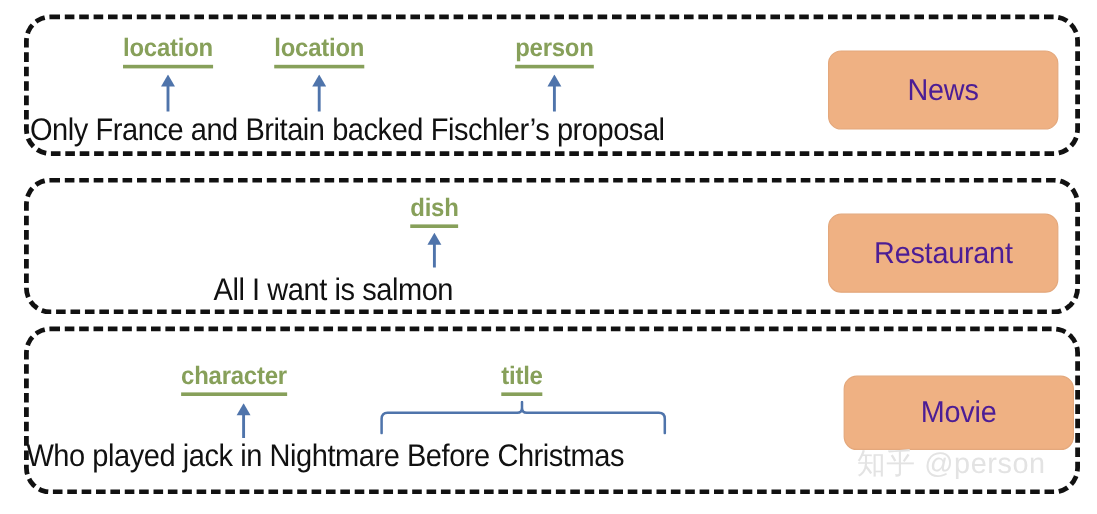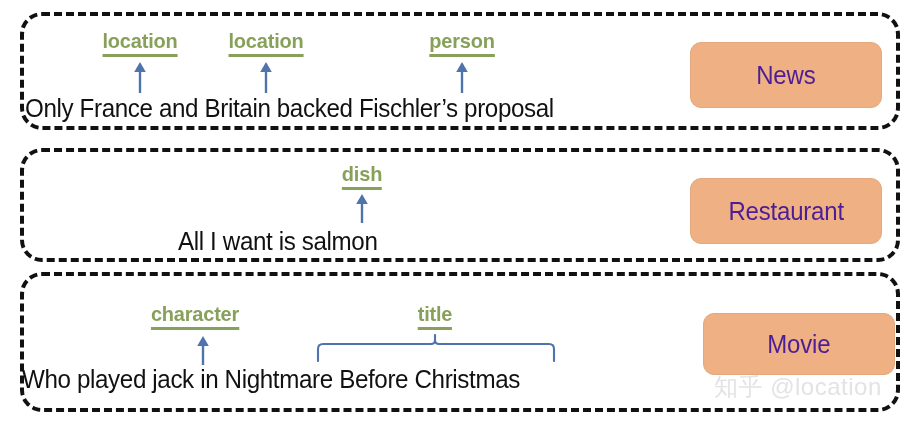--- a/index.html
+++ b/index.html
@@ -164,15 +164,15 @@
                M121 1 L121 6 Q121 10 125 10 L235 10 Q240 10 240 15 L240 27" fill="none" stroke="#4f74ab" stroke-width="2.1" stroke-linecap="round"></path>
     </svg>
   </div>
 
   <div class="sentence" style="left:22px; top:366px;">Who played jack in Nightmare Before Christmas</div>
 
   <div class="chip" style="left:690px; top:313px; width:192px; height:62px;margin-left:13px;">
     <span>Movie</span>
   </div>
 
-  <div class="watermark" style="left:714px; top:375px;">知乎 @location</div>
+  <div class="watermark" style="left:714px; top:375px;">知乎 @person</div>
 
 </div>
 
 </body></html>

